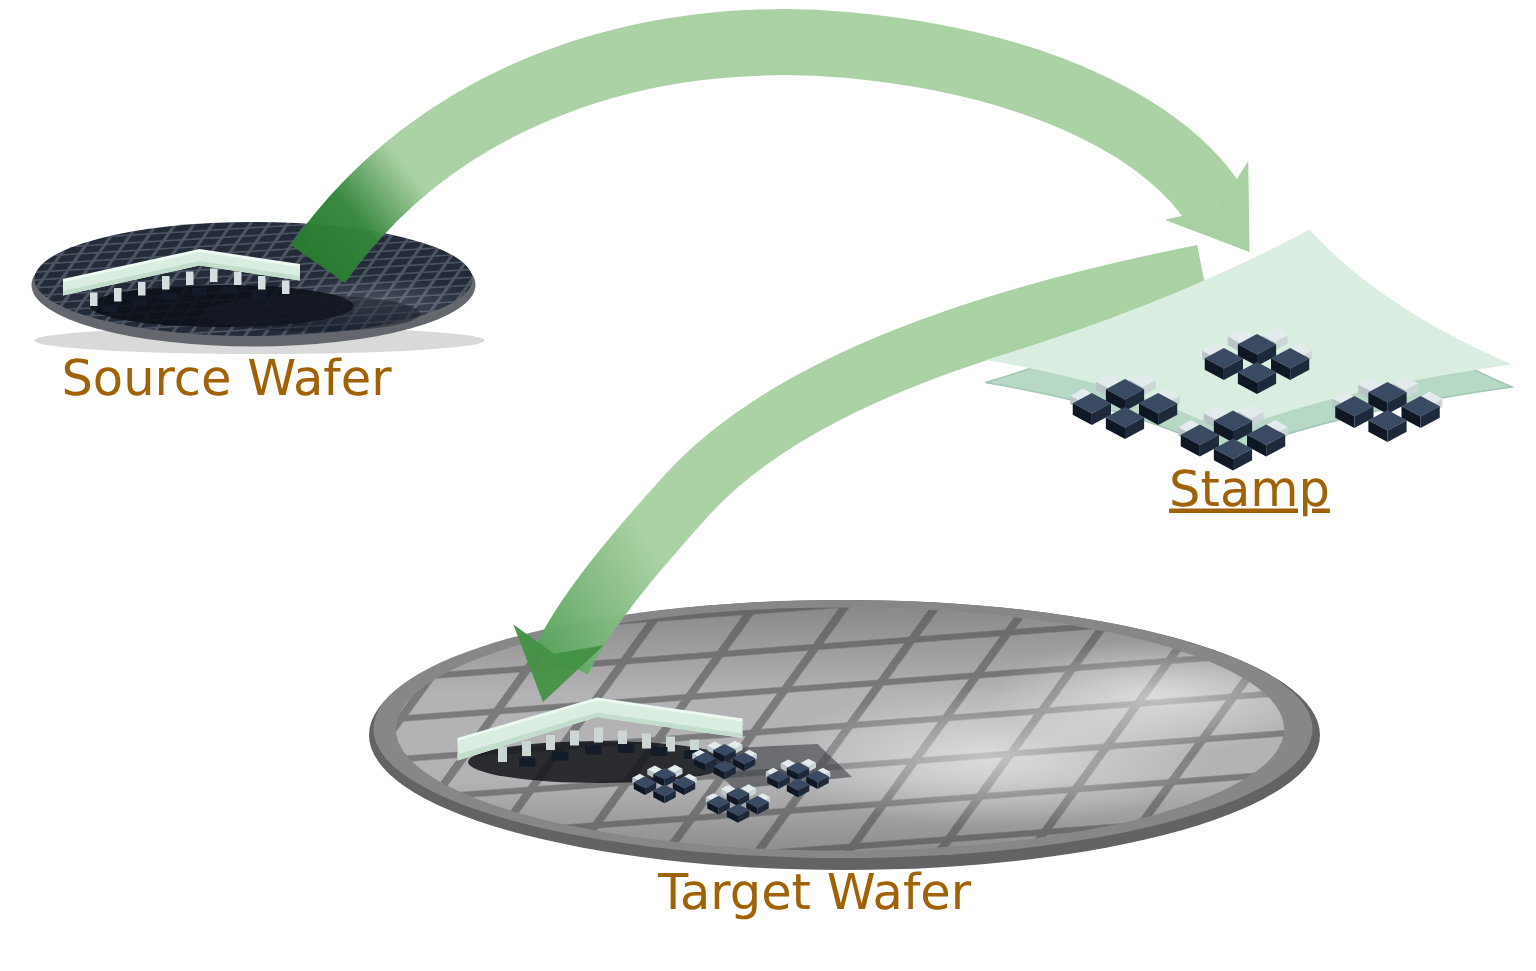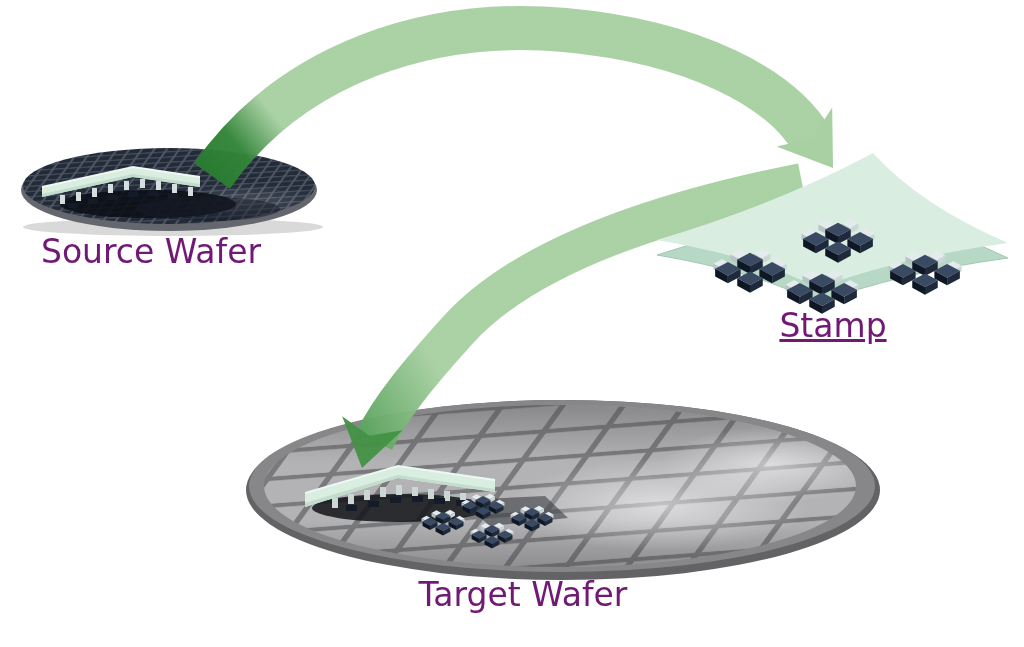--- a/index.html
+++ b/index.html
@@ -1,19 +1,19 @@
 <!DOCTYPE html>
 <html><head>
 <meta charset="utf-8">
 <style>
   html,body{margin:0;padding:0;background:#ffffff;}
   #canvas{position:relative;width:1024px;height:647px;background:#ffffff;overflow:hidden;
           font-family:"DejaVu Sans","Liberation Sans",sans-serif;}
   #scene{position:absolute;left:0;top:0;}
-  .label{position:absolute;color:#701a75;font-size:33px;line-height:1.1;
+  .label{position:absolute;color:#a16207;font-size:33px;line-height:1.1;
          text-align:center;white-space:nowrap;letter-spacing:0px;}
 </style>
 </head>
 <body>
 
 <div id="canvas">
 
 <svg id="scene" width="1024" height="647" viewBox="0 0 1024 647" xmlns="http://www.w3.org/2000/svg">
   <defs>
 
@@ -182,15 +182,15 @@
     <path d="M873,153 Q920,205 1008,243 Q898,258 818,288 Q757,257 657,240 Q780,203 873,153 Z" fill="#d9eee1"></path>
     <use href="#chip-cluster-proto" transform="translate(750,268) scale(0.85)"></use>
     <use href="#chip-cluster-proto" transform="translate(838,238) scale(0.85)"></use>
     <use href="#chip-cluster-proto" transform="translate(822,289) scale(0.85)"></use>
     <use href="#chip-cluster-proto" transform="translate(925,270) scale(0.85)"></use>
   </g>
 </svg>
 
 <div class="label" style="left:31px;top:234px;width:240px;">Source Wafer</div>
 <div class="label" style="left:753px;top:308px;width:160px;text-decoration:underline;">Stamp</div>
-<div class="label" style="left:403px;top:577px;width:240px;">Target Wafer</div>
+<div class="label" style="left:423px;top:577px;width:240px;">Target Wafer</div>
 
 </div>
 
 </body></html>

